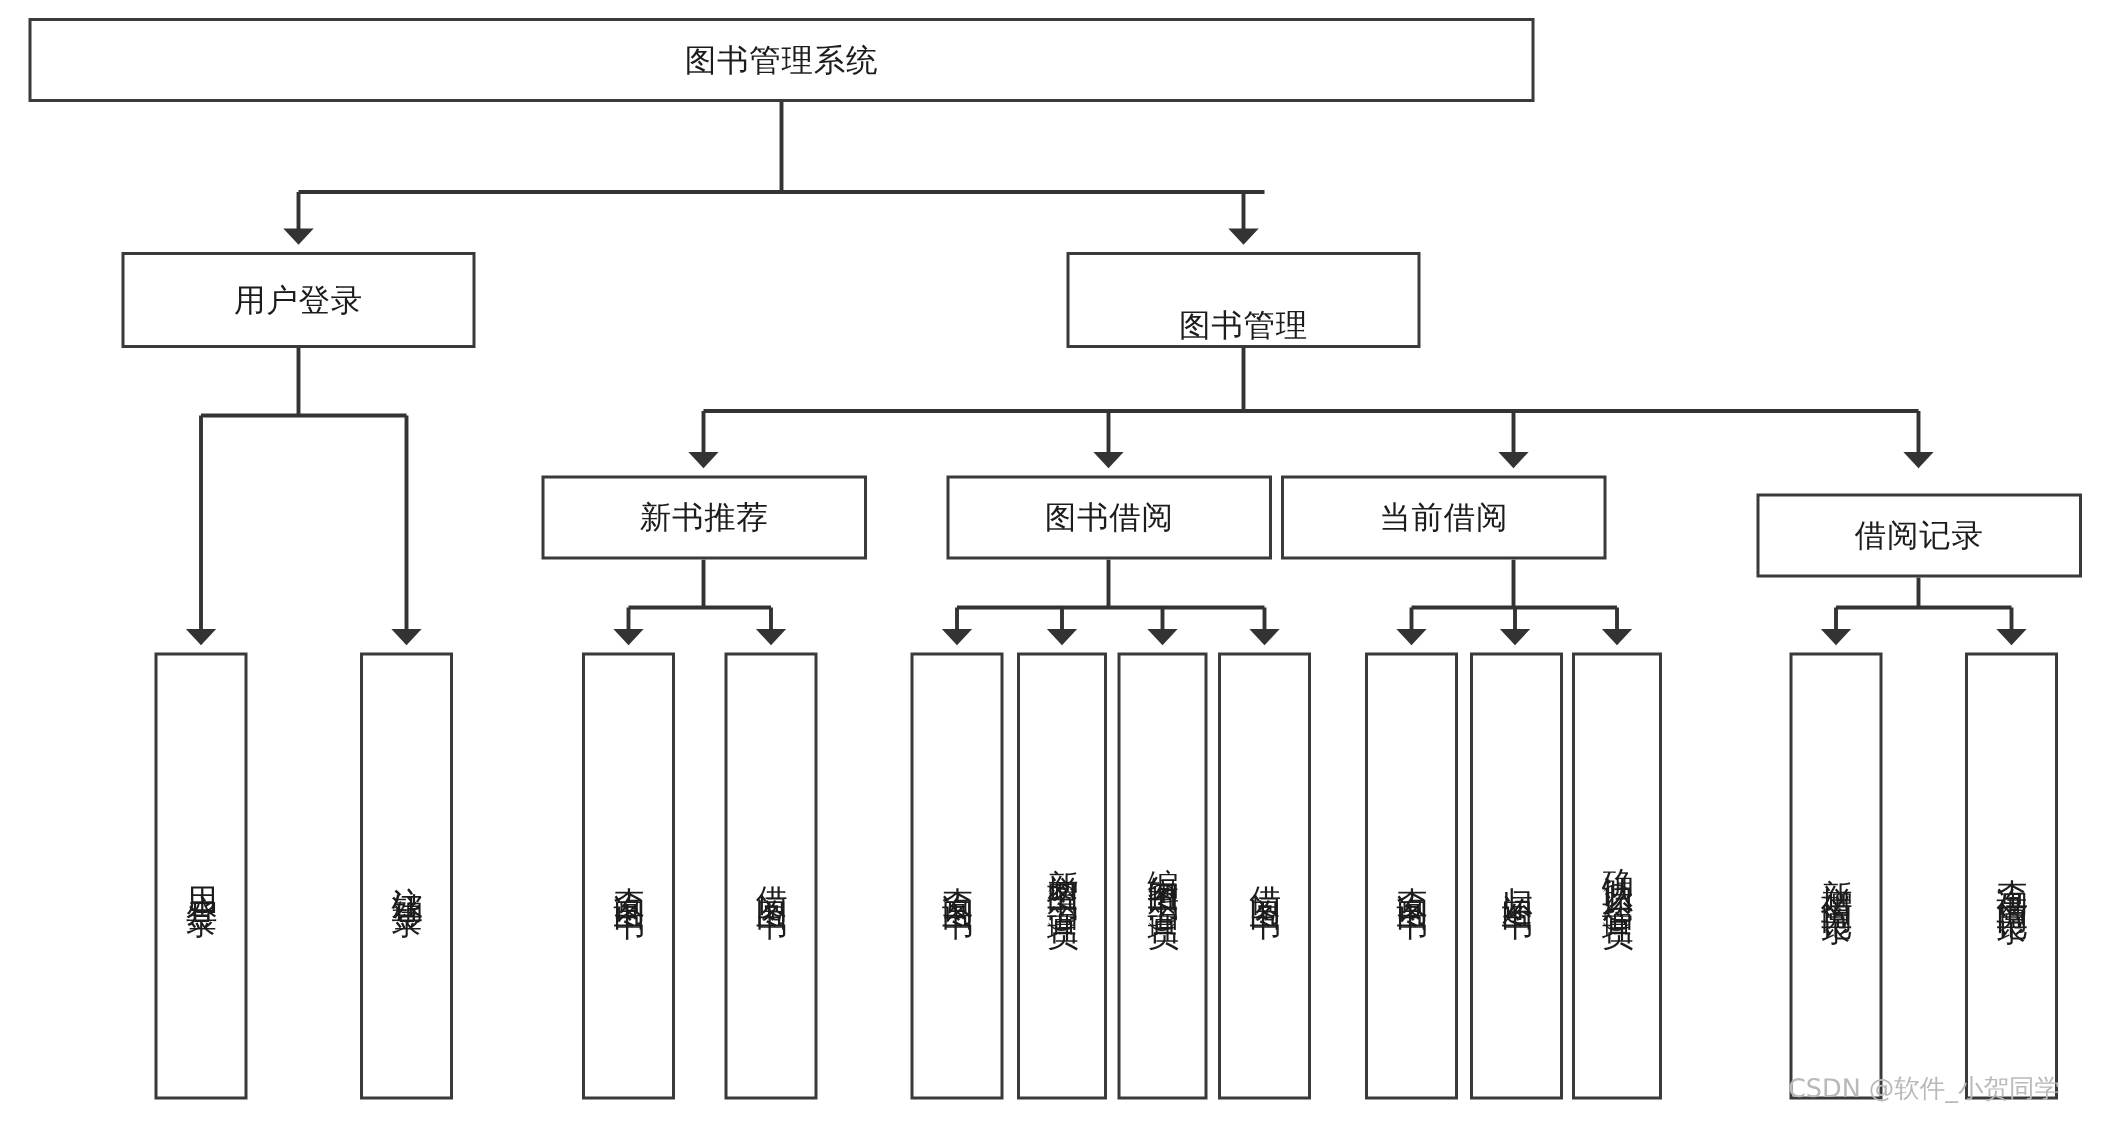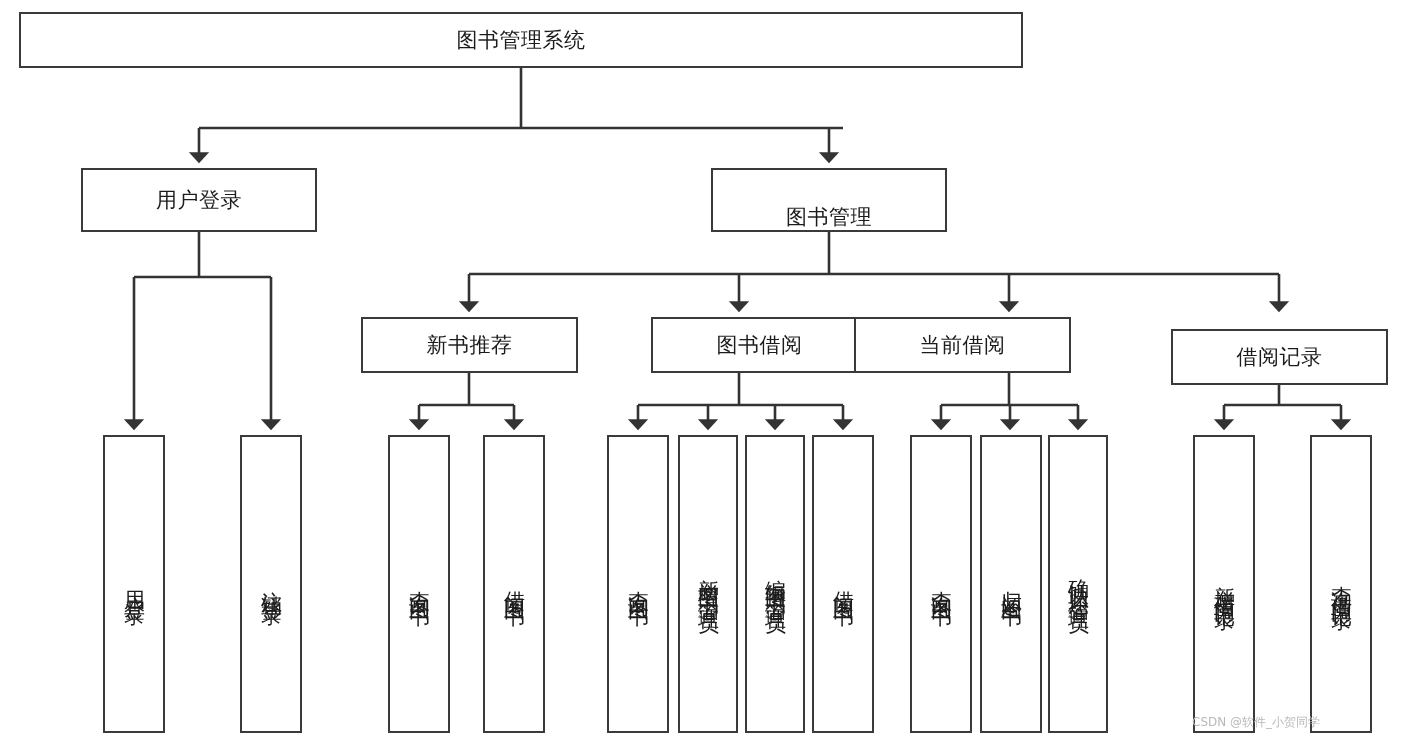--- a/index.html
+++ b/index.html
@@ -54,21 +54,21 @@
     text-orientation: upright;
     font-size: 21px;
     letter-spacing: 5px;
     line-height: 1;
     white-space: nowrap;
   }
   #watermark {
     position: absolute;
     left: 1192px;
     top: 714px;
-    font-size: 12px;
+    font-size: 17px;
     color: #b9b9b9;
     white-space: nowrap;
     pointer-events: none;
   }
 </style>
 </head>
 <body>
 
 <div id="diagram-root">
 
@@ -130,21 +130,21 @@
   <div class="node node-horizontal" id="n-l2-0" style="left: 81px; top: 168px; width: 236px; height: 64px;">
     <span class="label">用户登录</span>
   </div>
   <div class="node node-horizontal" id="n-l2-1" style="left: 711px; top: 168px; width: 236px; height: 64px; align-items: flex-end;">
     <span class="label">图书管理</span>
   </div>
 
   <div class="node node-horizontal" id="n-l3-0" style="left: 361px; top: 317px; width: 217px; height: 56px;">
     <span class="label">新书推荐</span>
   </div>
-  <div class="node node-horizontal" id="n-l3-1" style="left: 631px; top: 317px; width: 217px; height: 56px; margin-left: 20px;">
+  <div class="node node-horizontal" id="n-l3-1" style="left: 631px; top: 317px; width: 217px; height: 56px;">
     <span class="label">图书借阅</span>
   </div>
   <div class="node node-horizontal" id="n-l3-2" style="left: 854px; top: 317px; width: 217px; height: 56px;">
     <span class="label">当前借阅</span>
   </div>
   <div class="node node-horizontal" id="n-l3-3" style="left: 1171px; top: 329px; width: 217px; height: 56px;">
     <span class="label">借阅记录</span>
   </div>
 
   <div class="node node-vertical" id="n-leaf-0" style="left: 103px; top: 435px; width: 62px; height: 298px;">

